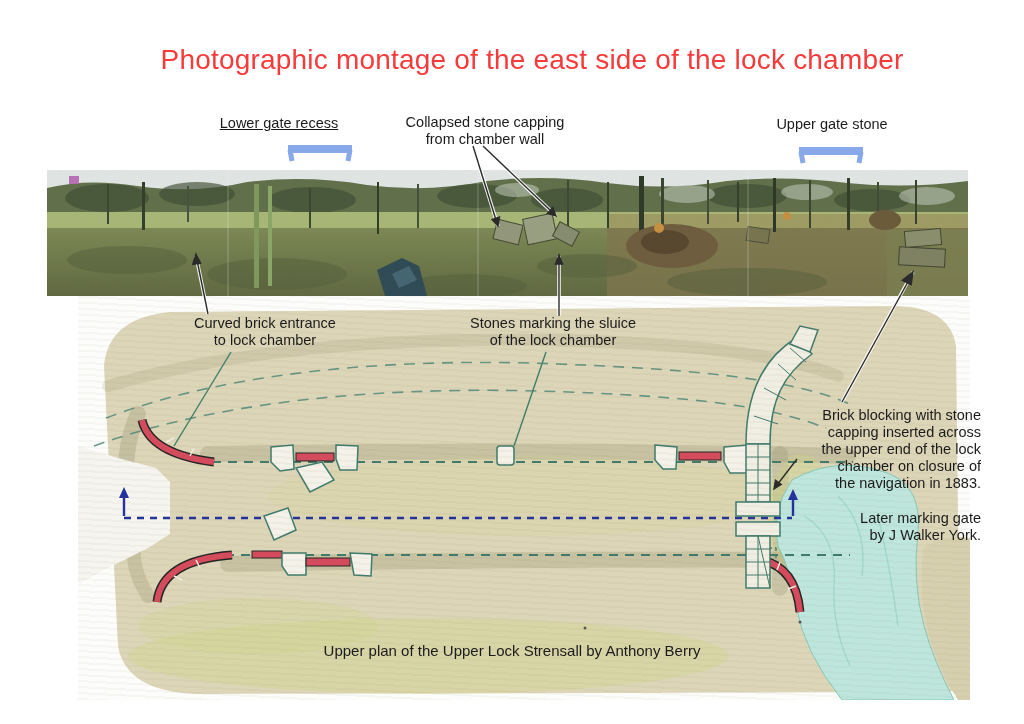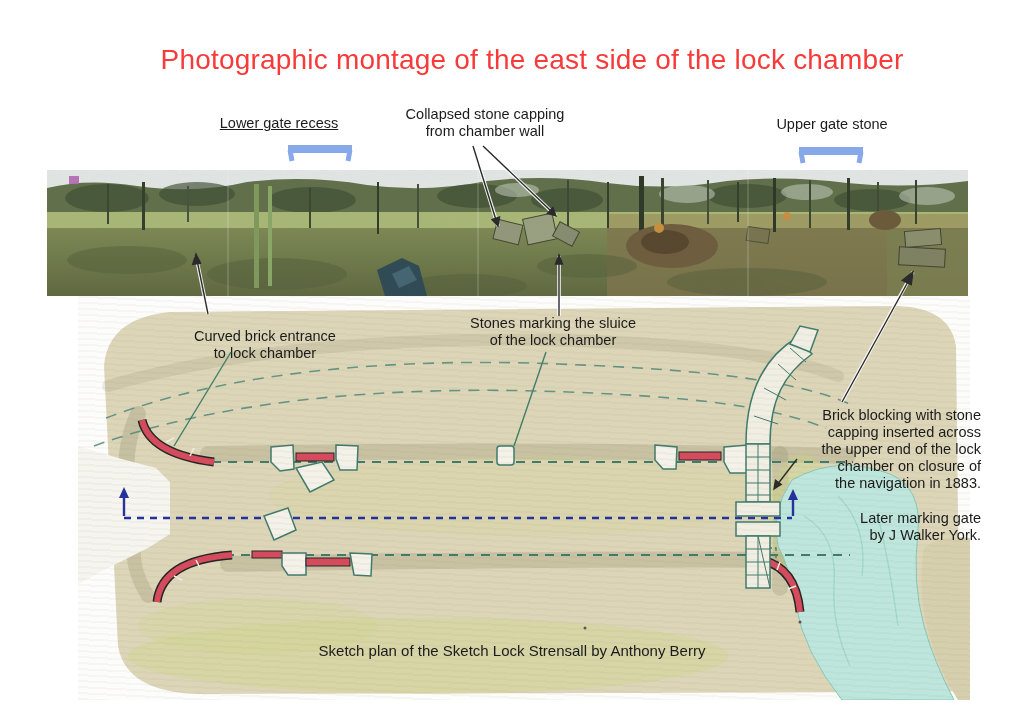--- a/index.html
+++ b/index.html
@@ -19,21 +19,21 @@
     background:repeating-linear-gradient(3deg,rgba(125,115,75,.05) 0 2px,transparent 2px 6px);}
   #overlay{left:0;top:0;width:1024px;height:724px;pointer-events:none;}
   svg{display:block;}
 </style>
 </head>
 <body>
 
 <div id="title">Photographic montage of the east side of the lock chamber</div>
 
 <div class="lbl" style="left:179px;top:115px;width:200px;text-decoration:underline;">Lower gate recess</div>
-<div class="lbl" style="left:385px;top:106px;width:200px;">Collapsed stone capping
+<div class="lbl" style="left:385px;top:114px;width:200px;">Collapsed stone capping
 from chamber wall</div>
 <div class="lbl" style="left:732px;top:116px;width:200px;">Upper gate stone</div>
 
 <div id="photo" class="abs">
 <svg width="921" height="126" viewBox="0 0 921 126">
   <defs>
     <linearGradient id="fg" x1="0" y1="0" x2="0" y2="1">
       <stop offset="0" stop-color="#7d8955"></stop>
           <stop offset="1" stop-color="#5f6840"></stop>
     </linearGradient>
@@ -233,32 +233,32 @@
       <path d="M676 120 L700 128 M686 92 L708 104 M700 68 L718 84 M712 52 L728 66"></path>
     </g>
   </g>
 
   <circle cx="507" cy="332" r="1.5" fill="#555"></circle>
       <circle cx="722" cy="326" r="1.5" fill="#555"></circle>
   <rect x="0" y="0" width="892" height="404" filter="url(#paper)" opacity=".45"></rect>
 </svg>
 </div>
 
-<div class="lbl" style="left:165px;top:328px;width:200px;">Curved brick entrance
+<div class="lbl" style="left:165px;top:315px;width:200px;">Curved brick entrance
 to lock chamber</div>
 <div class="lbl" style="left:453px;top:315px;width:200px;">Stones marking the sluice
 of the lock chamber</div>
 <div class="lbl left" style="left:813px;top:407px;width:168px;">Brick blocking with stone
 capping inserted across
 the upper end of the lock
 chamber on closure of
 the navigation in 1883.</div>
 <div class="lbl left" style="left:813px;top:510px;width:168px;">Later marking gate
 by J Walker York.</div>
-<div id="caption">Sketch plan of the Sketch Lock Strensall by Anthony Berry</div>
+<div id="caption">Upper plan of the Upper Lock Strensall by Anthony Berry</div>
 
 <svg id="overlay" class="abs" width="1024" height="724" viewBox="0 0 1024 724">
 
   <g stroke="var(--bracket_blue,#87a9ea)" fill="none">
     <path d="M288 149 L352 149" stroke-width="8"></path>
     <path d="M292 161 L290 150 M350 150 L348 161" stroke-width="5"></path>
   </g>
   <g stroke="var(--bracket_blue,#87a9ea)" fill="none">
     <path d="M799 151 L863 151" stroke-width="8"></path>
     <path d="M803 163 L801 152 M861 152 L859 163" stroke-width="5"></path>

